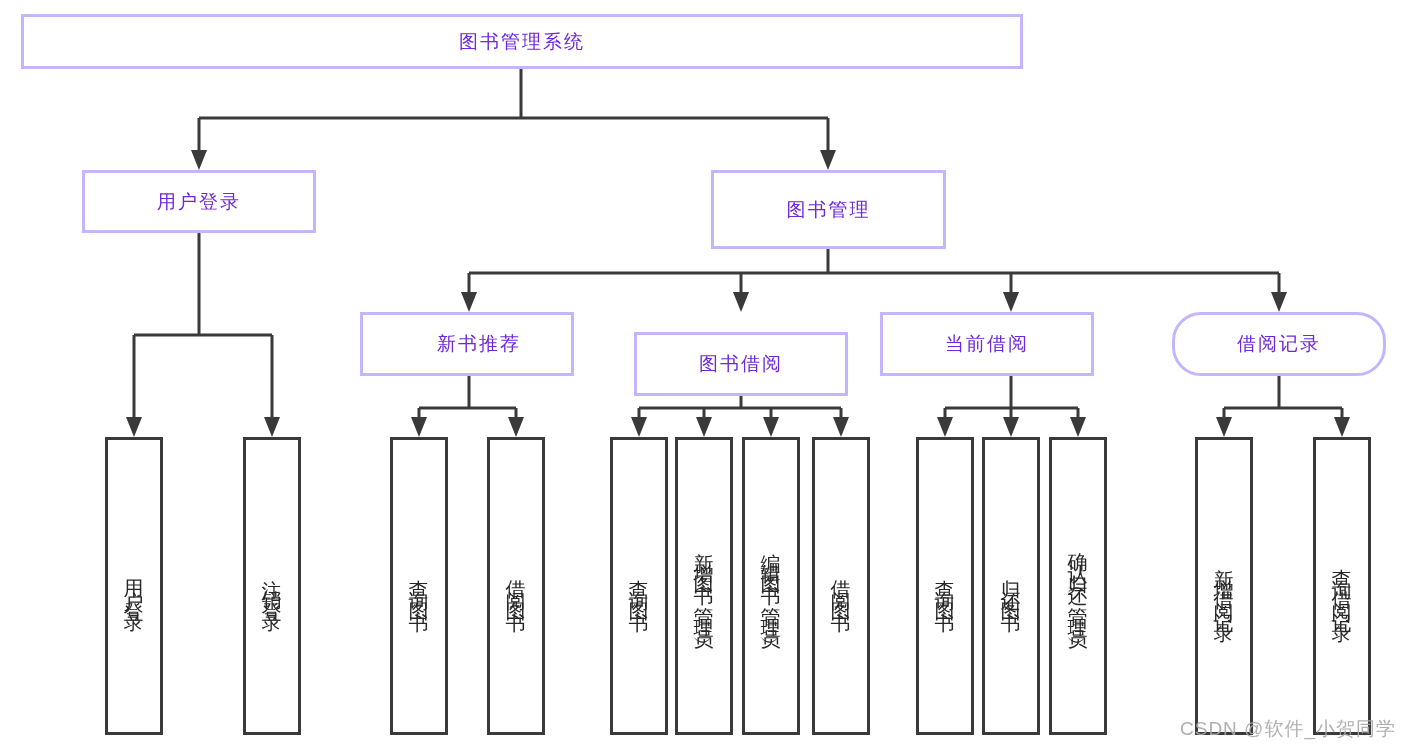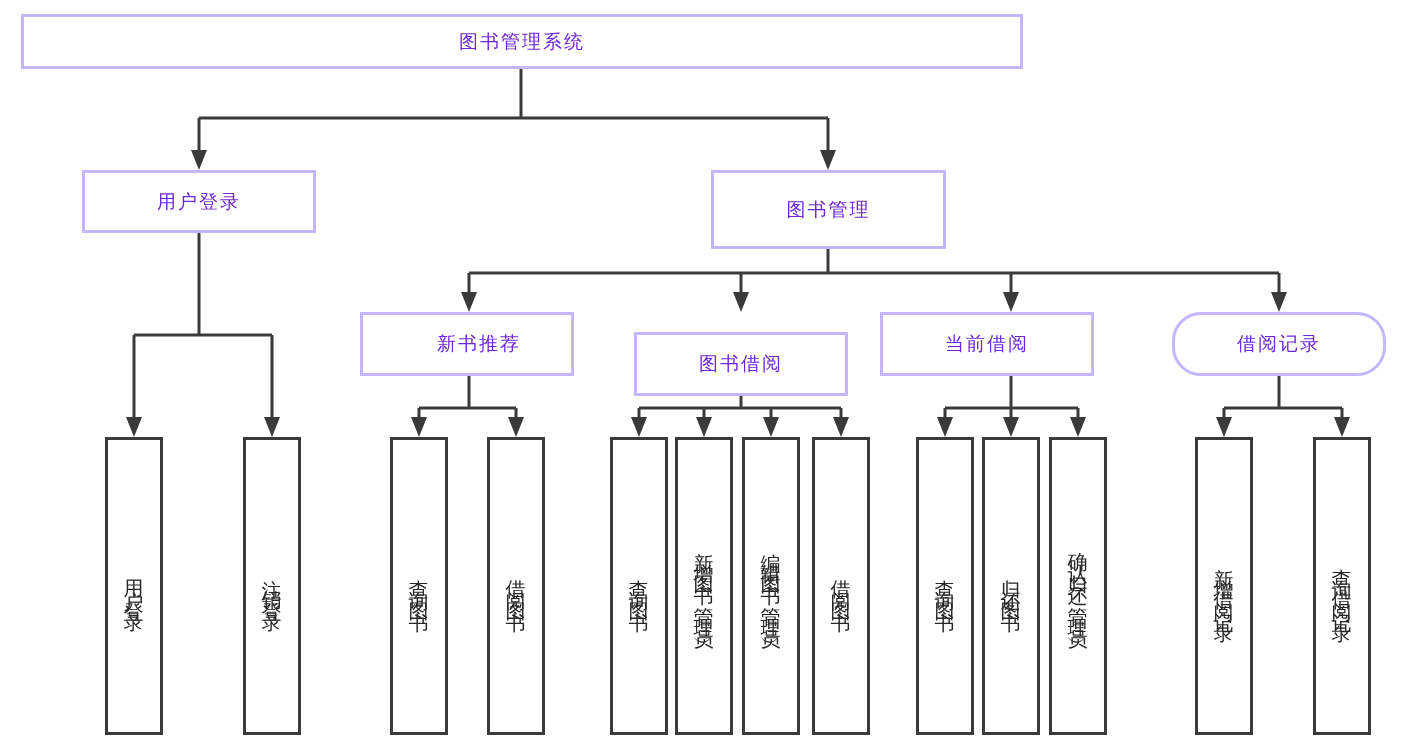--- a/index.html
+++ b/index.html
@@ -162,14 +162,15 @@
   <div class="leaf" id="leaf-cb-confirm">
     <span class="vtext">确认归还（管理员）</span>
   </div>
   <div class="leaf" id="leaf-br-add">
     <span class="vtext">新增借阅记录</span>
   </div>
   <div class="leaf" id="leaf-br-query">
     <span class="vtext">查询借阅记录</span>
   </div>
 
+  <div id="watermark">CSDN @软件_小贺同学</div>
 
 </div>
 
 </body></html>

